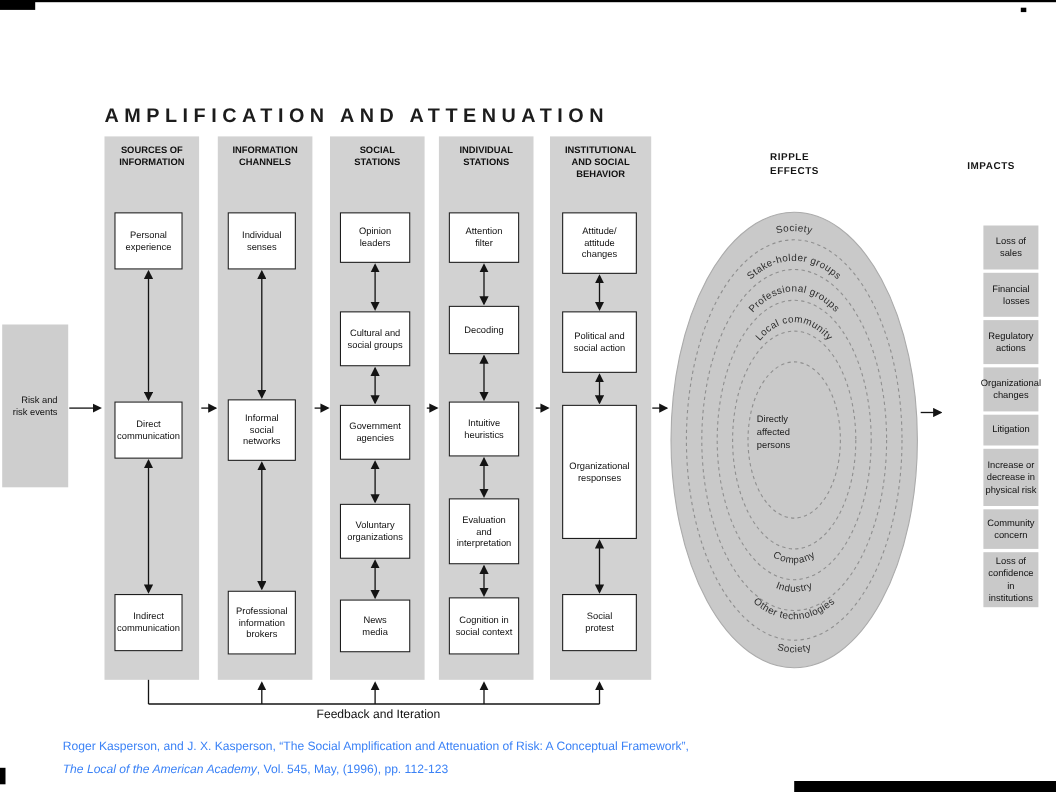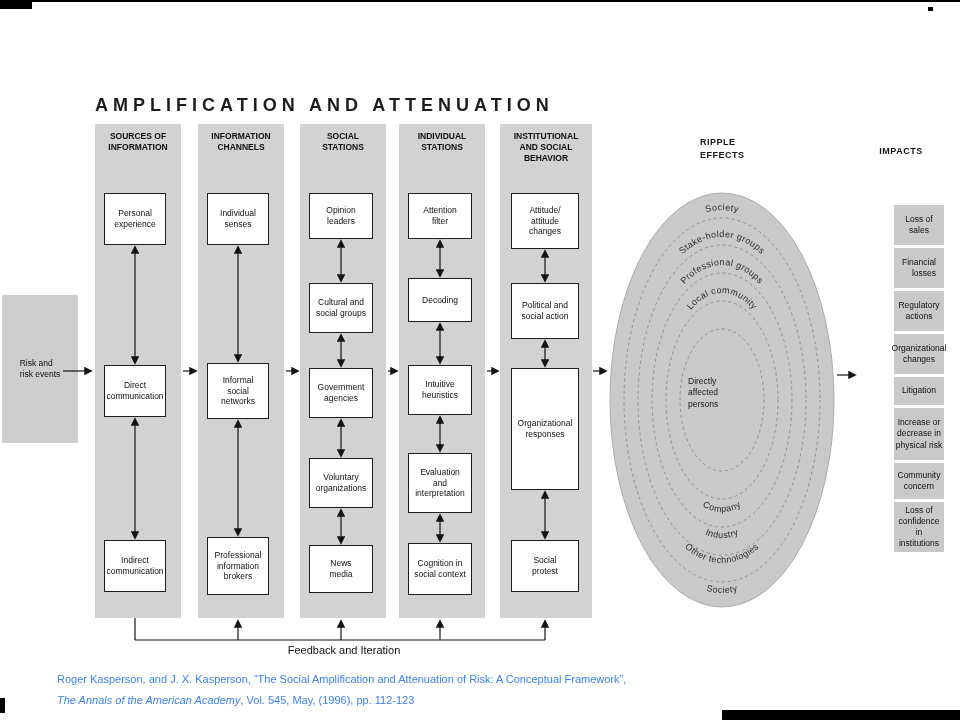--- a/index.html
+++ b/index.html
@@ -2,21 +2,21 @@
 <html><head>
 <meta charset="utf-8">
 <style>
   * { margin:0; padding:0; box-sizing:border-box; }
   html,body { background:#ffffff; font-family:"Liberation Sans", sans-serif; }
   .slide { position:relative; width:960px; height:720px; background:#ffffff; overflow:hidden; }
   .title { position:absolute; left:95px; top:95px; font-size:18px; font-weight:bold; letter-spacing:5px; color:#1c1c1c; white-space:nowrap; }
   .panel { position:absolute; top:124px; height:494px; background:#d2d2d2; }
   .ghead { padding-top:7px; text-align:center; font-size:8.5px; font-weight:bold; line-height:1.3; white-space:pre-line; color:#101010; }
   .pbox { position:absolute; background:#ffffff; border:1px solid #1d1d1d; display:flex; align-items:center; justify-content:center; text-align:center; font-size:8.5px; line-height:1.25; white-space:pre-line; color:#101010; padding:2px; }
-  .riskbox { position:absolute; left:2px; top:295px; width:76px; height:148px; background:#cecece; display:flex; align-items:center; justify-content:center; text-align:left; font-size:8.5px; line-height:1.35; white-space:pre-line; color:#101010; }
+  .riskbox { position:absolute; left:2px; top:295px; width:60px; height:148px; background:#cecece; display:flex; align-items:center; justify-content:center; text-align:right; font-size:8.5px; line-height:1.35; white-space:pre-line; color:#101010; }
   .section-head { position:absolute; font-size:9px; font-weight:bold; letter-spacing:0.5px; color:#161616; line-height:1.45; white-space:pre-line; }
   .impacts-col { position:absolute; left:858px; top:205px; width:86px; display:flex; flex-direction:column; gap:3px; }
   .impact-box { background:#c9c9c9; display:flex; align-items:center; justify-content:center; text-align:center; font-size:8.5px; line-height:1.3; white-space:pre-line; color:#101010;margin-left:36px; }
   .overlay { position:absolute; left:0; top:0; pointer-events:none; }
   .aline { stroke:#141414; stroke-width:1.2; fill:none; }
   .ring { fill:none; stroke:#8f8f8f; stroke-width:1; stroke-dasharray:3 3; }
   .rlabel { font-size:9px; fill:#2e2e2e; letter-spacing:0.4px; }
   .center-label { position:absolute; left:688px; top:376px; width:68px; text-align:left; font-size:8.5px; line-height:1.35; white-space:pre-line; color:#1a1a1a; }
   .feedback-label { position:absolute; left:344px; top:644px; transform:translateX(-50%); font-size:11px; color:#101010; white-space:nowrap; }
   .citation { position:absolute; left:57px; top:669px; font-size:11px; color:#3b82f6; line-height:21px; }
@@ -200,21 +200,21 @@
 protest</div>
 
   <div class="center-label">Directly
 affected
 persons</div>
 
   <div class="feedback-label">Feedback and Iteration</div>
 
   <div class="citation">
     <div>Roger Kasperson, and J. X. Kasperson, “The Social Amplification and Attenuation of Risk: A Conceptual Framework”,</div>
-    <div><span style="font-style:italic;">The Annals of the American Academy</span><span>, Vol. 545, May, (1996), pp. 112-123</span></div>
+    <div><span style="font-style:italic;">The Local of the American Academy</span><span>, Vol. 545, May, (1996), pp. 112-123</span></div>
   </div>
 
   <div class="black" style="left:0;top:0;width:960px;height:2px;"></div>
   <div class="black" style="left:0;top:0;width:32px;height:9px;"></div>
   <div class="black" style="left:928px;top:7px;width:5px;height:4px;"></div>
   <div class="black" style="left:722px;top:710px;width:238px;height:10px;"></div>
   <div class="black" style="left:0;top:698px;width:5px;height:15px;"></div>
 
 </div>
 

